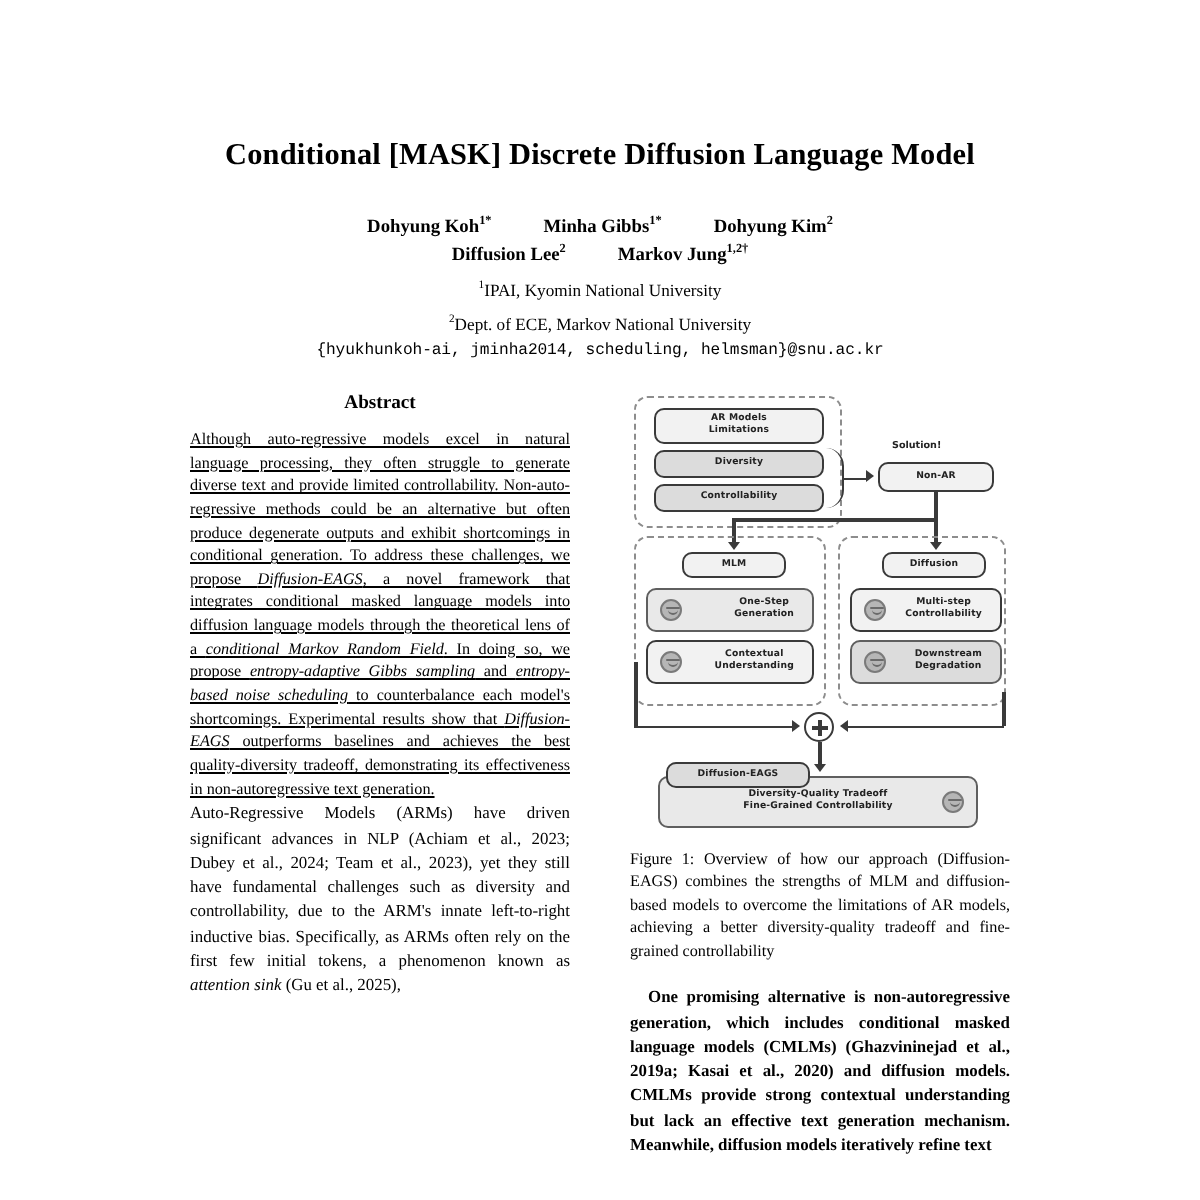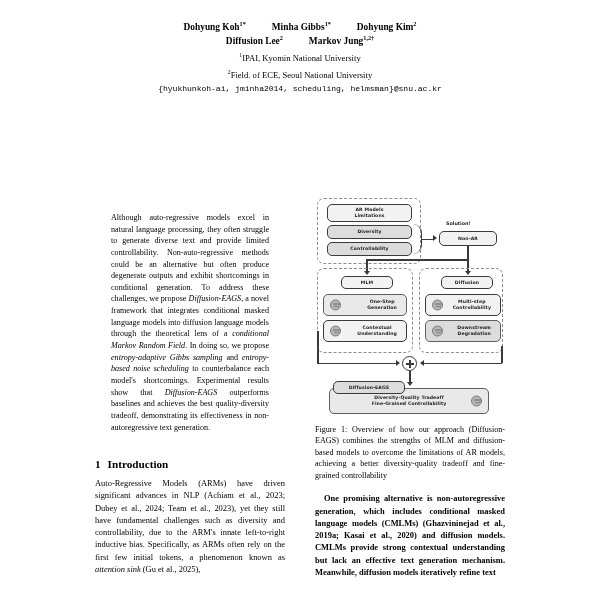--- a/index.html
+++ b/index.html
@@ -91,21 +91,22 @@
     font-size: 9.6px;
     font-weight: bold;
     margin: 0 0 7px 0;
   }
   .abstract-body {
     font-size: 8.1px;
     line-height: 1.44;
     text-align: justify;
     text-justify: inter-word;
     hyphens: manual;
-    margin: 16px;
+    margin: 0;
+    text-decoration: underline;
   }
   .sec-num {
     font-size: 11.2px;
     font-weight: bold;
     margin: 25px 0 7px 0;
     text-align: left;
   }
   .sec-num .n { margin-right: 7px; }
   .body-text {
     font-size: 8.45px;
@@ -245,46 +246,45 @@
     border-top-right-radius: 9px;
     border-bottom-right-radius: 9px;
     box-sizing: border-box;
   }
 </style>
 </head>
 <body>
 
 <div class="page">
 
+  <h1 class="title">Conditional [MASK] Discrete Diffusion Language Model</h1>
 
   <div class="authors">
     <span class="row">
       <span><span>Dohyung Koh</span><sup>1*</sup></span><span class="sp"></span><span><span>Minha Gibbs</span><sup>1*</sup></span><span class="sp"></span><span><span>Dohyung Kim</span><sup>2</sup></span>
     </span>
     <span class="row">
       <span><span>Diffusion Lee</span><sup>2</sup></span><span class="sp"></span><span><span>Markov Jung</span><sup>1,2†</sup></span>
     </span>
   </div>
 
   <div class="affil">
     <sup>1</sup><span>IPAI, Kyomin National University</span>
   </div>
   <div class="affil">
-    <sup>2</sup><span>Field. of ECE, Seoul National University</span>
+    <sup>2</sup><span>Dept. of ECE, Markov National University</span>
   </div>
   <div class="email">{hyukhunkoh-ai, jminha2014, scheduling, helmsman}@snu.ac.kr</div>
 
   <div class="columns">
 
     <div class="col col-left">
+      <div class="sec-head">Abstract</div>
       <p class="abstract-body">Although auto-regressive models excel in natural language processing, they often struggle to generate diverse text and provide limited controllability. Non-auto-regressive methods could be an alternative but often produce degenerate outputs and exhibit shortcomings in conditional generation. To address these challenges, we propose <em>Diffusion-EAGS</em>, a novel framework that integrates conditional masked language models into diffusion language models through the theoretical lens of a <em>conditional Markov Random Field</em>. In doing so, we propose <em>entropy-adaptive Gibbs sampling</em> and <em>entropy-based noise scheduling</em> to counterbalance each model's shortcomings. Experimental results show that <em>Diffusion-EAGS</em> outperforms baselines and achieves the best quality-diversity tradeoff, demonstrating its effectiveness in non-autoregressive text generation.</p>
 
-      <div class="sec-num">
-        <span class="n">1</span><span>Introduction</span>
-      </div>
       <p class="body-text">Auto-Regressive Models (ARMs) have driven significant advances in NLP (Achiam et al., 2023; Dubey et al., 2024; Team et al., 2023), yet they still have fundamental challenges such as diversity and controllability, due to the ARM's innate left-to-right inductive bias. Specifically, as ARMs often rely on the first few initial tokens, a phenomenon known as <em>attention sink</em> (Gu et al., 2025),</p>
     </div>
 
     <div class="col col-right">
 
       <div class="figure">
         <div class="diagram">
 
           <div class="dash-group" style="left:2px; top:2px; width:104px; height:66px;"></div>
 

